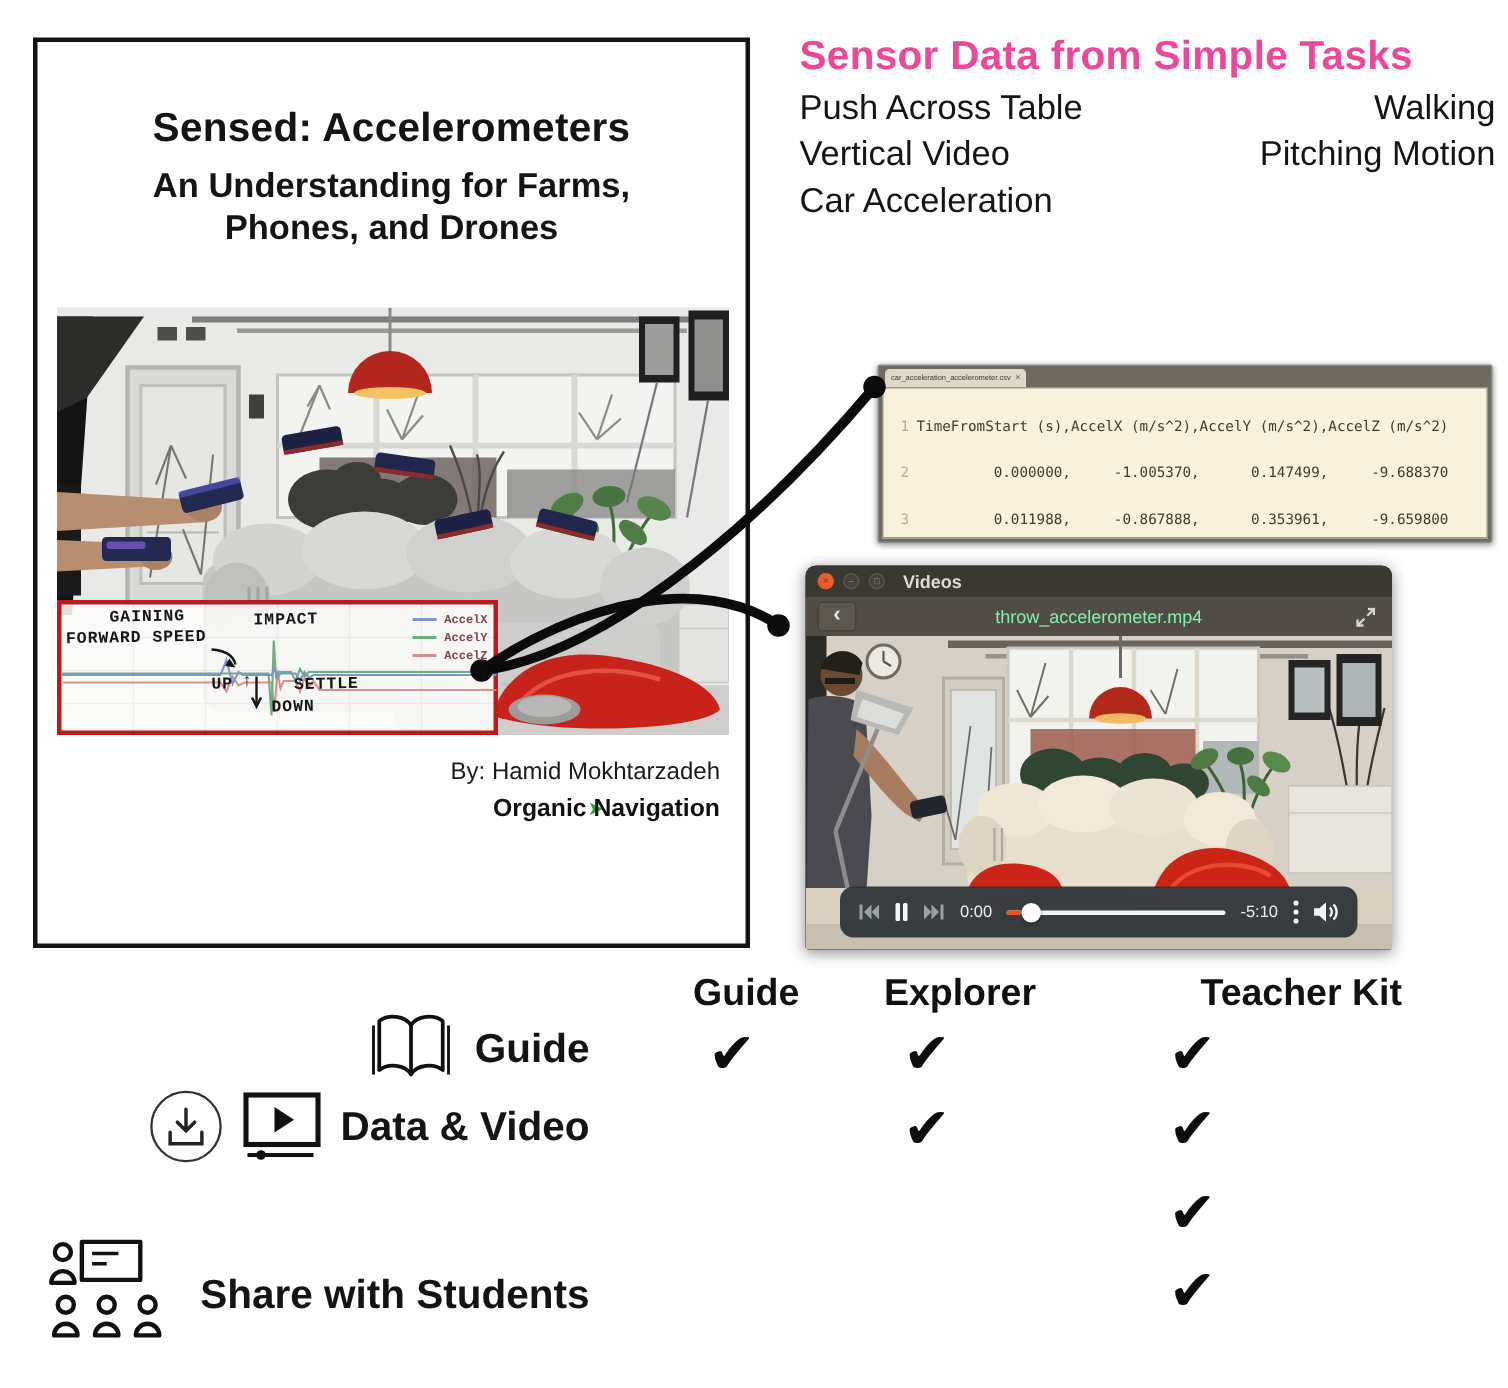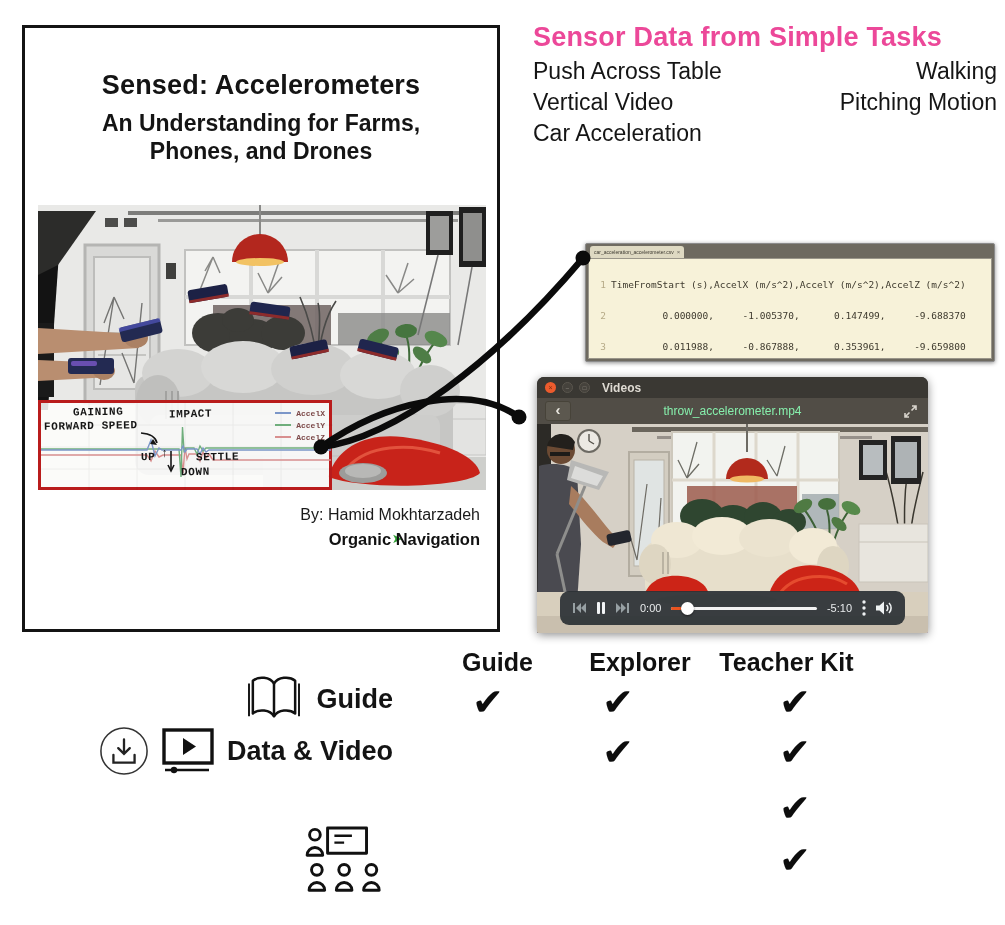--- a/index.html
+++ b/index.html
@@ -66,21 +66,21 @@
   .seek { position:relative; flex:1; height:13px; display:flex; align-items:center; }
   .seek-track { position:absolute; left:0; right:0; height:3px; background:#f2f2f2; border-radius:2px; }
   .seek-played { position:absolute; left:0; width:11%; height:3px; background:#e95420; border-radius:2px; }
   .seek-handle { position:absolute; left:11%; top:0; width:13px; height:13px; margin-left:-6px; background:#fff; border-radius:50%; box-shadow:0 1px 2px rgba(0,0,0,.5); }
   .cicon { flex:none; display:flex; align-items:center; justify-content:center; }
 
   
   .col-hdr { font-size:25px; font-weight:700; color:#111; text-align:center; }
   .hdr-guide { left:440px; top:648px; width:115px; }
   .hdr-explorer { left:570px; top:648px; width:140px; }
-  .hdr-teacher { left:694px; top:648px; width:185px; }
+  .hdr-teacher { left:775px; top:648px; width:185px; }
   .mrow { position:absolute; display:flex; align-items:center; gap:13px; }
   .mrow-label { font-size:27px; font-weight:600; color:#141414; white-space:nowrap; }
   .chk { position:absolute; width:60px; text-align:center; font-size:38px; font-weight:700; color:#0d0d0d; font-family:"DejaVu Sans",sans-serif; }
 
   
   .overlay-svg { left:0; top:0; width:1005px; height:925px; pointer-events:none; z-index:50; }
 </style>
 </head>
 <body>
 
@@ -547,20 +547,21 @@
         <rect x="23" y="2" width="40" height="26"></rect>
         <path d="M30 10 h18 M30 17 h10" stroke-width="2.4"></path>
         <circle cx="12" cy="45" r="5.5"></circle>
           <path d="M4 66 a8 8 0 0 1 16 0 z"></path>
         <circle cx="40" cy="45" r="5.5"></circle>
           <path d="M32 66 a8 8 0 0 1 16 0 z"></path>
         <circle cx="68" cy="45" r="5.5"></circle>
           <path d="M60 66 a8 8 0 0 1 16 0 z"></path>
       </g>
     </svg>
+    <span class="mrow-label">Share with Students</span>
   </div>
   <span class="chk" style="left:765px; top:838px;">✔</span>
 
   <svg class="abs overlay-svg">
     <g stroke="#0b0b0b" stroke-width="6.5" fill="none" stroke-linecap="round">
       <path d="M321 447 C395 438 495 362 583 258"></path>
       <path d="M321 447 C385 402 468 382 519 417"></path>
     </g>
     <g fill="#0b0b0b">
       <circle cx="321" cy="447" r="7.5"></circle>

